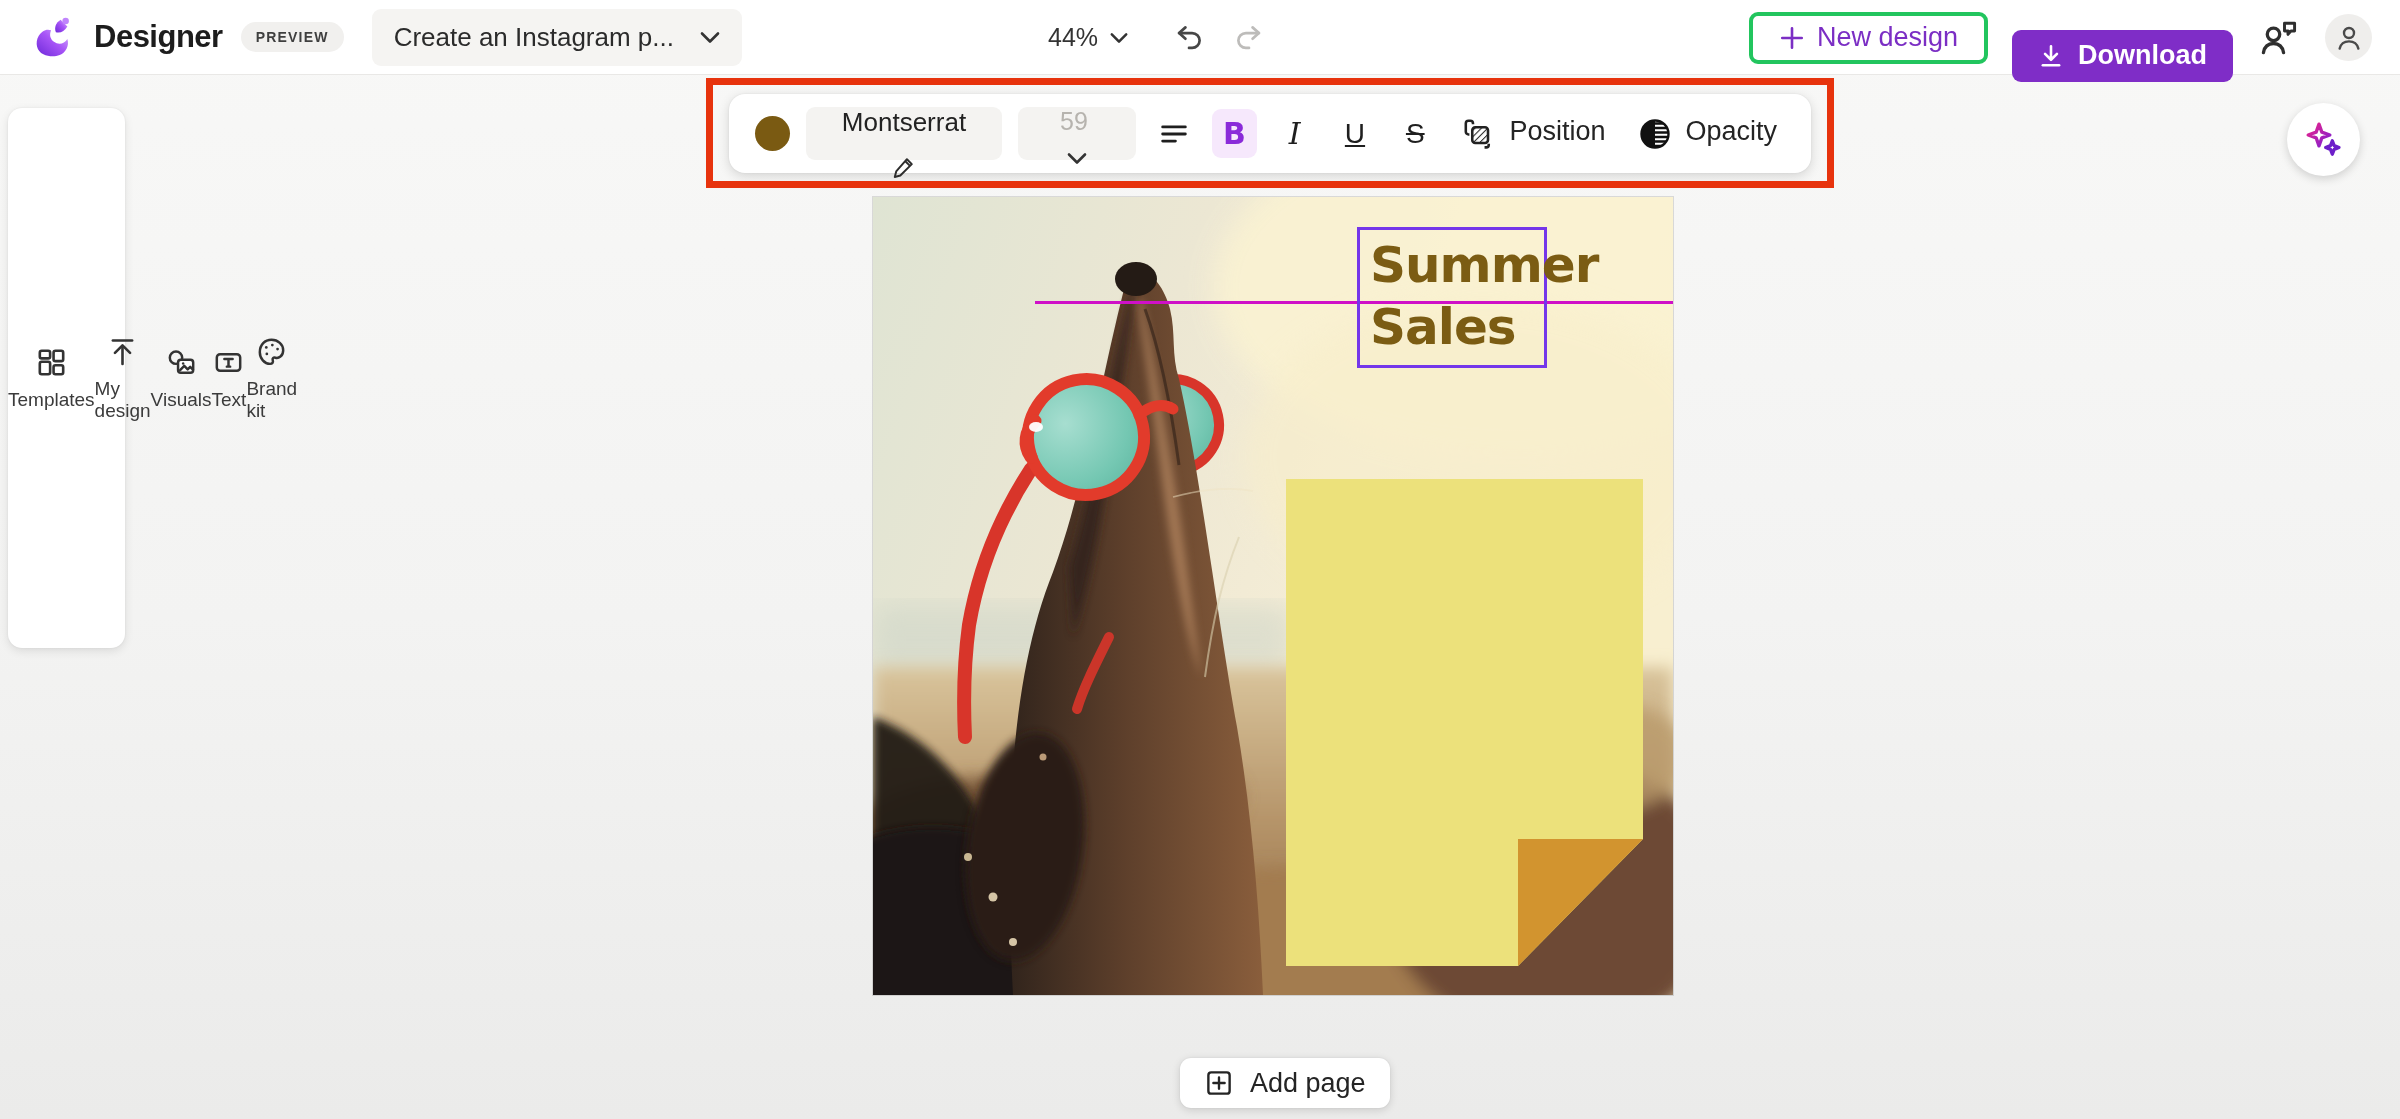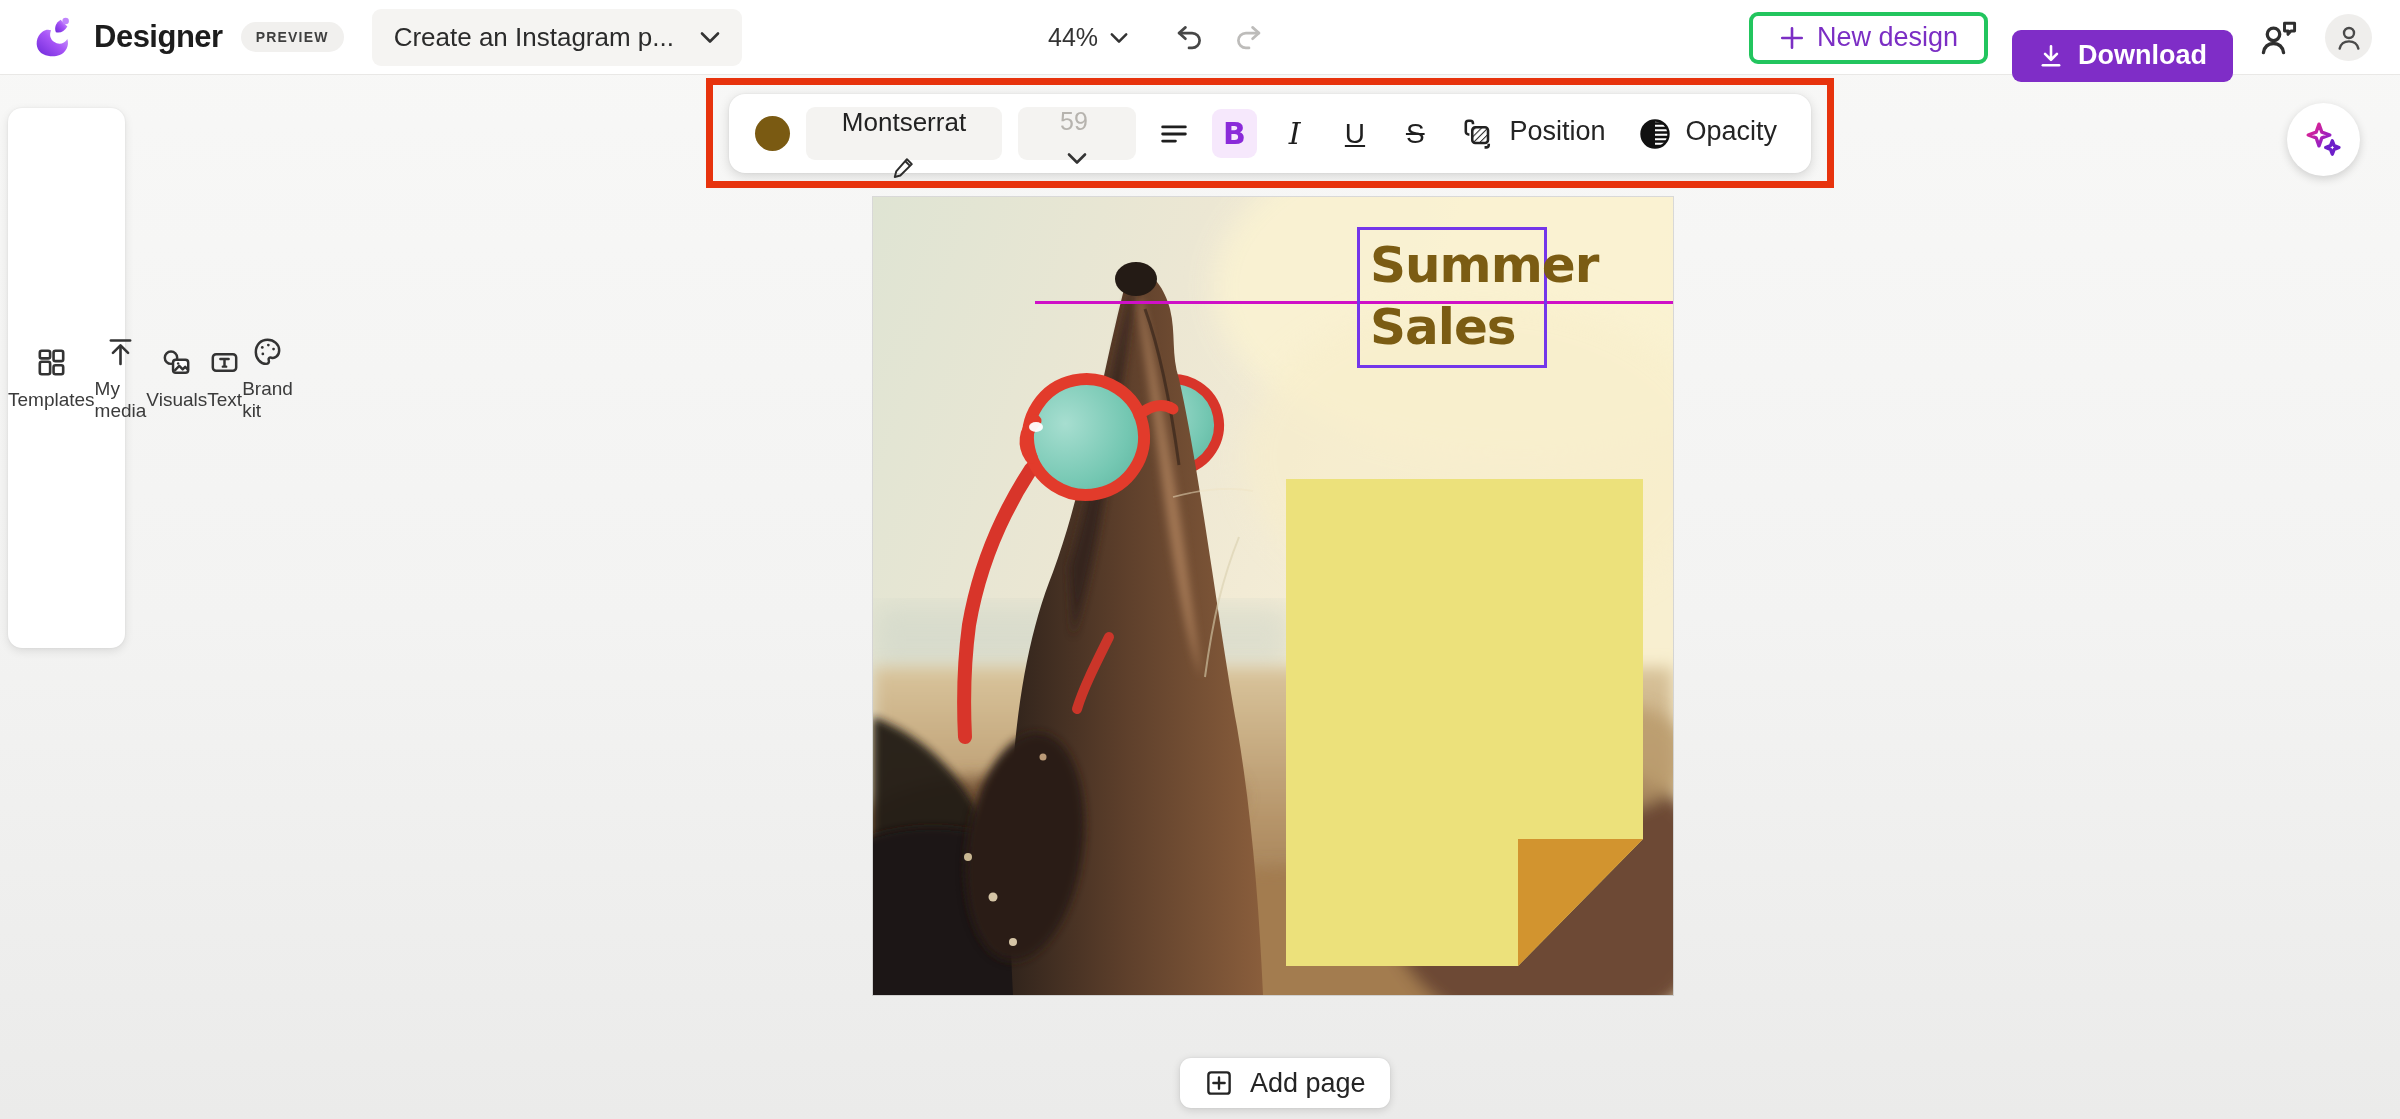--- a/index.html
+++ b/index.html
@@ -190,21 +190,21 @@
       <span class="lbl">Templates</span>
     </div>
     <div class="side-item">
       <span class="icon">
         <svg width="33" height="33" viewBox="0 0 24 24" fill="none" stroke="#333" stroke-width="1.9" stroke-linecap="round" stroke-linejoin="round">
           <path d="M5 4 h14"></path>
             <path d="M12 8 v13"></path>
             <path d="M6.5 13 L12 7.5 L17.5 13"></path>
         </svg>
       </span>
-      <span class="lbl">My media</span>
+      <span class="lbl">My design</span>
     </div>
     <div class="side-item">
       <span class="icon">
         <svg width="33" height="33" viewBox="0 0 24 24" fill="none" stroke="#333" stroke-width="1.8">
           <circle cx="8" cy="8.5" r="4.5"></circle>
           <rect x="9.5" y="10" width="11" height="9.5" rx="2" fill="#fff"></rect>
           <path d="M11 17.5 l3-3 2.5 2.5 1.8-1.8 2 2" stroke-linecap="round" stroke-linejoin="round"></path>
           <circle cx="13.2" cy="12.8" r=".9" fill="#333" stroke="none"></circle>
         </svg>
       </span>

